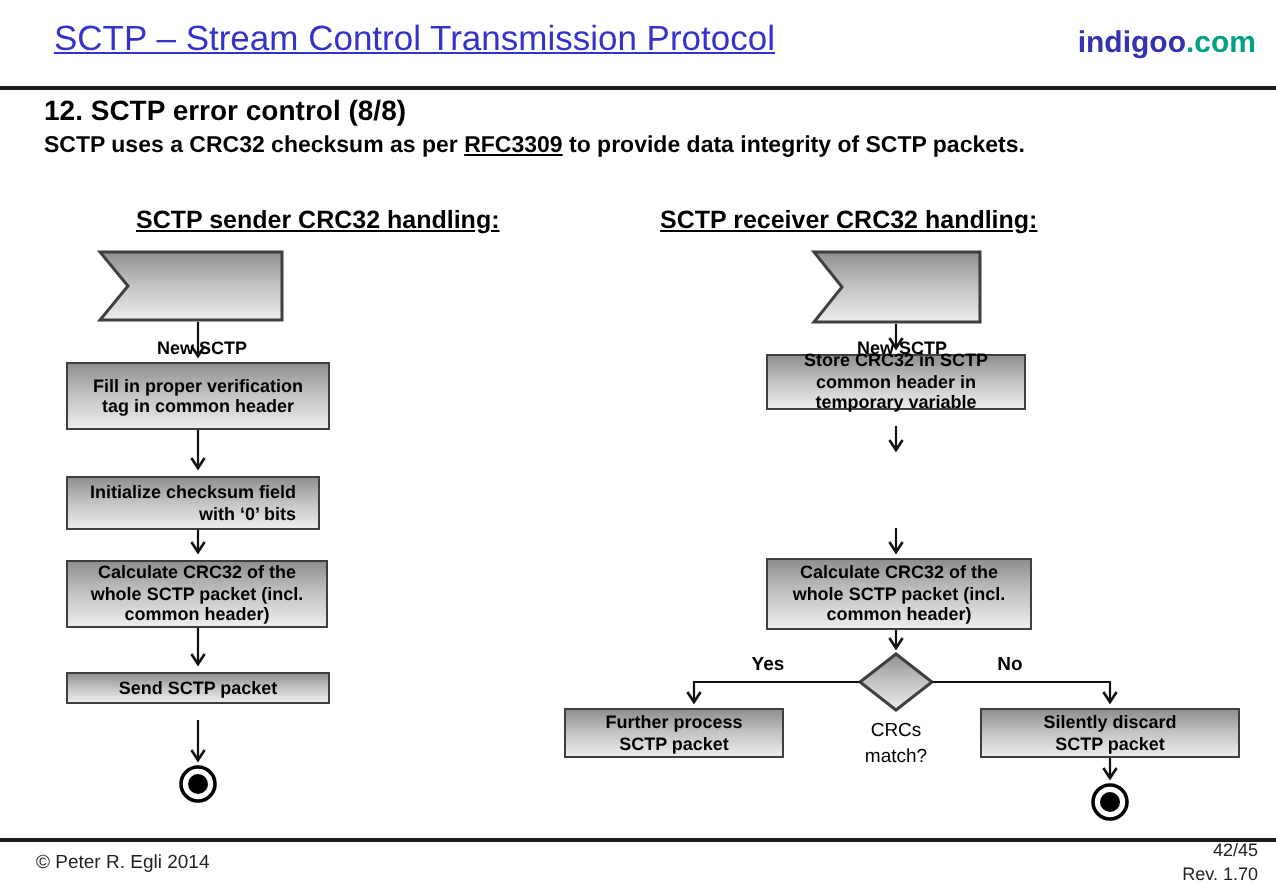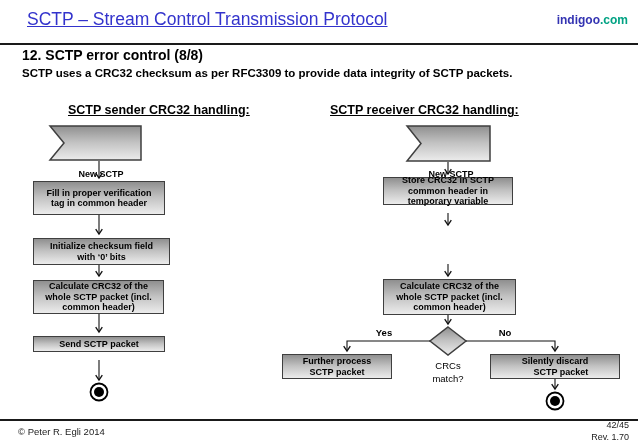--- a/index.html
+++ b/index.html
@@ -1,28 +1,28 @@
 <!DOCTYPE html>
 <html><head>
 <meta charset="utf-8">
 <style>
   html,body{margin:0;padding:0;background:#fff;}
   .slide{position:relative;width:638px;height:442px;background:#fff;overflow:hidden;
          font-family:"Liberation Sans",sans-serif;color:#000;}
   
   .hdr-title{position:absolute;left:27px;top:9px;font-size:17.5px;font-weight:normal;
              color:#3333cc;text-decoration:underline;white-space:nowrap;}
-  .brand{position:absolute;right:10px;top:13px;font-size:12px;font-weight:bold;white-space:nowrap;}
+  .brand{position:absolute;right:10px;top:13px;font-size:15px;font-weight:bold;white-space:nowrap;}
   .brand-name{color:#3333b2;}
   .brand-tld{color:#00a283;}
   .hdr-rule{position:absolute;left:0;top:43px;width:638px;height:1.5px;background:#1a1a1a;}
   
   .heading{position:absolute;left:22px;top:47px;font-size:14px;font-weight:bold;white-space:nowrap;}
   .intro{position:absolute;left:22px;top:67px;font-size:11.5px;font-weight:bold;white-space:nowrap;}
-  .rfc{}
+  .rfc{text-decoration:underline;}
   .flow-title{position:absolute;top:103px;font-size:12.5px;font-weight:bold;
               text-decoration:underline;white-space:nowrap;}
   
   .overlay{position:absolute;left:0;top:0;width:638px;height:442px;}
   .pbox{position:absolute;box-sizing:border-box;border:1.5px solid #3f3f3f;
         background:linear-gradient(180deg,#8f8f8f 0%,#c2c2c2 48%,#ececec 100%);
         display:flex;align-items:center;justify-content:center;text-align:center;
         font-size:9px;font-weight:bold;line-height:1.16;white-space:pre-line;}
   .start-label{position:absolute;font-size:9px;font-weight:bold;line-height:1.22;
                text-align:center;white-space:pre-line;margin-top:40px;}
@@ -94,36 +94,36 @@
 
   <div class="start-label" style="left:62px;top:129px;width:78px;">New SCTP
 chunk(s) to
 be sent</div>
   <div class="start-label" style="left:418px;top:129px;width:66px;">New SCTP
 chunk(s)
 received</div>
 
   <div class="pbox" style="left:33px;top:181px;width:132px;height:34px;">Fill in proper verification
 tag in common header</div>
-  <div class="pbox" style="left:33px;top:238px;width:137px;height:27px;">Initialize checksum field
+  <div class="pbox" style="left:33px;top:238px;width:127px;height:27px;text-align:right;">Initialize checksum field
 with ‘0’ bits</div>
   <div class="pbox" style="left:33px;top:280px;width:131px;height:34px;">Calculate CRC32 of the
 whole SCTP packet (incl.
 common header)</div>
   <div class="pbox" style="left:33px;top:336px;width:132px;height:16px;">Send SCTP packet</div>
 
   <div class="pbox" style="left:383px;top:177px;width:130px;height:28px;">Store CRC32 in SCTP
 common header in
 temporary variable</div>
   <div class="pbox" style="left:383px;top:279px;width:133px;height:36px;">Calculate CRC32 of the
 whole SCTP packet (incl.
 common header)</div>
   <div class="pbox" style="left:282px;top:354px;width:110px;height:25px;">Further process
 SCTP packet</div>
-  <div class="pbox" style="left:490px;top:354px;width:130px;height:25px;text-align:right;">Silently discard
+  <div class="pbox" style="left:490px;top:354px;width:130px;height:25px;">Silently discard
 SCTP packet</div>
 
   <div class="branch-label" style="left:364px;top:327px;">Yes</div>
   <div class="branch-label" style="left:485px;top:327px;">No</div>
   <div class="decision-label">CRCs
 match?</div>
 
   <div class="ftr-rule"></div>
   <div class="copyright">© Peter R. Egli 2014</div>
   <div class="pageinfo">

